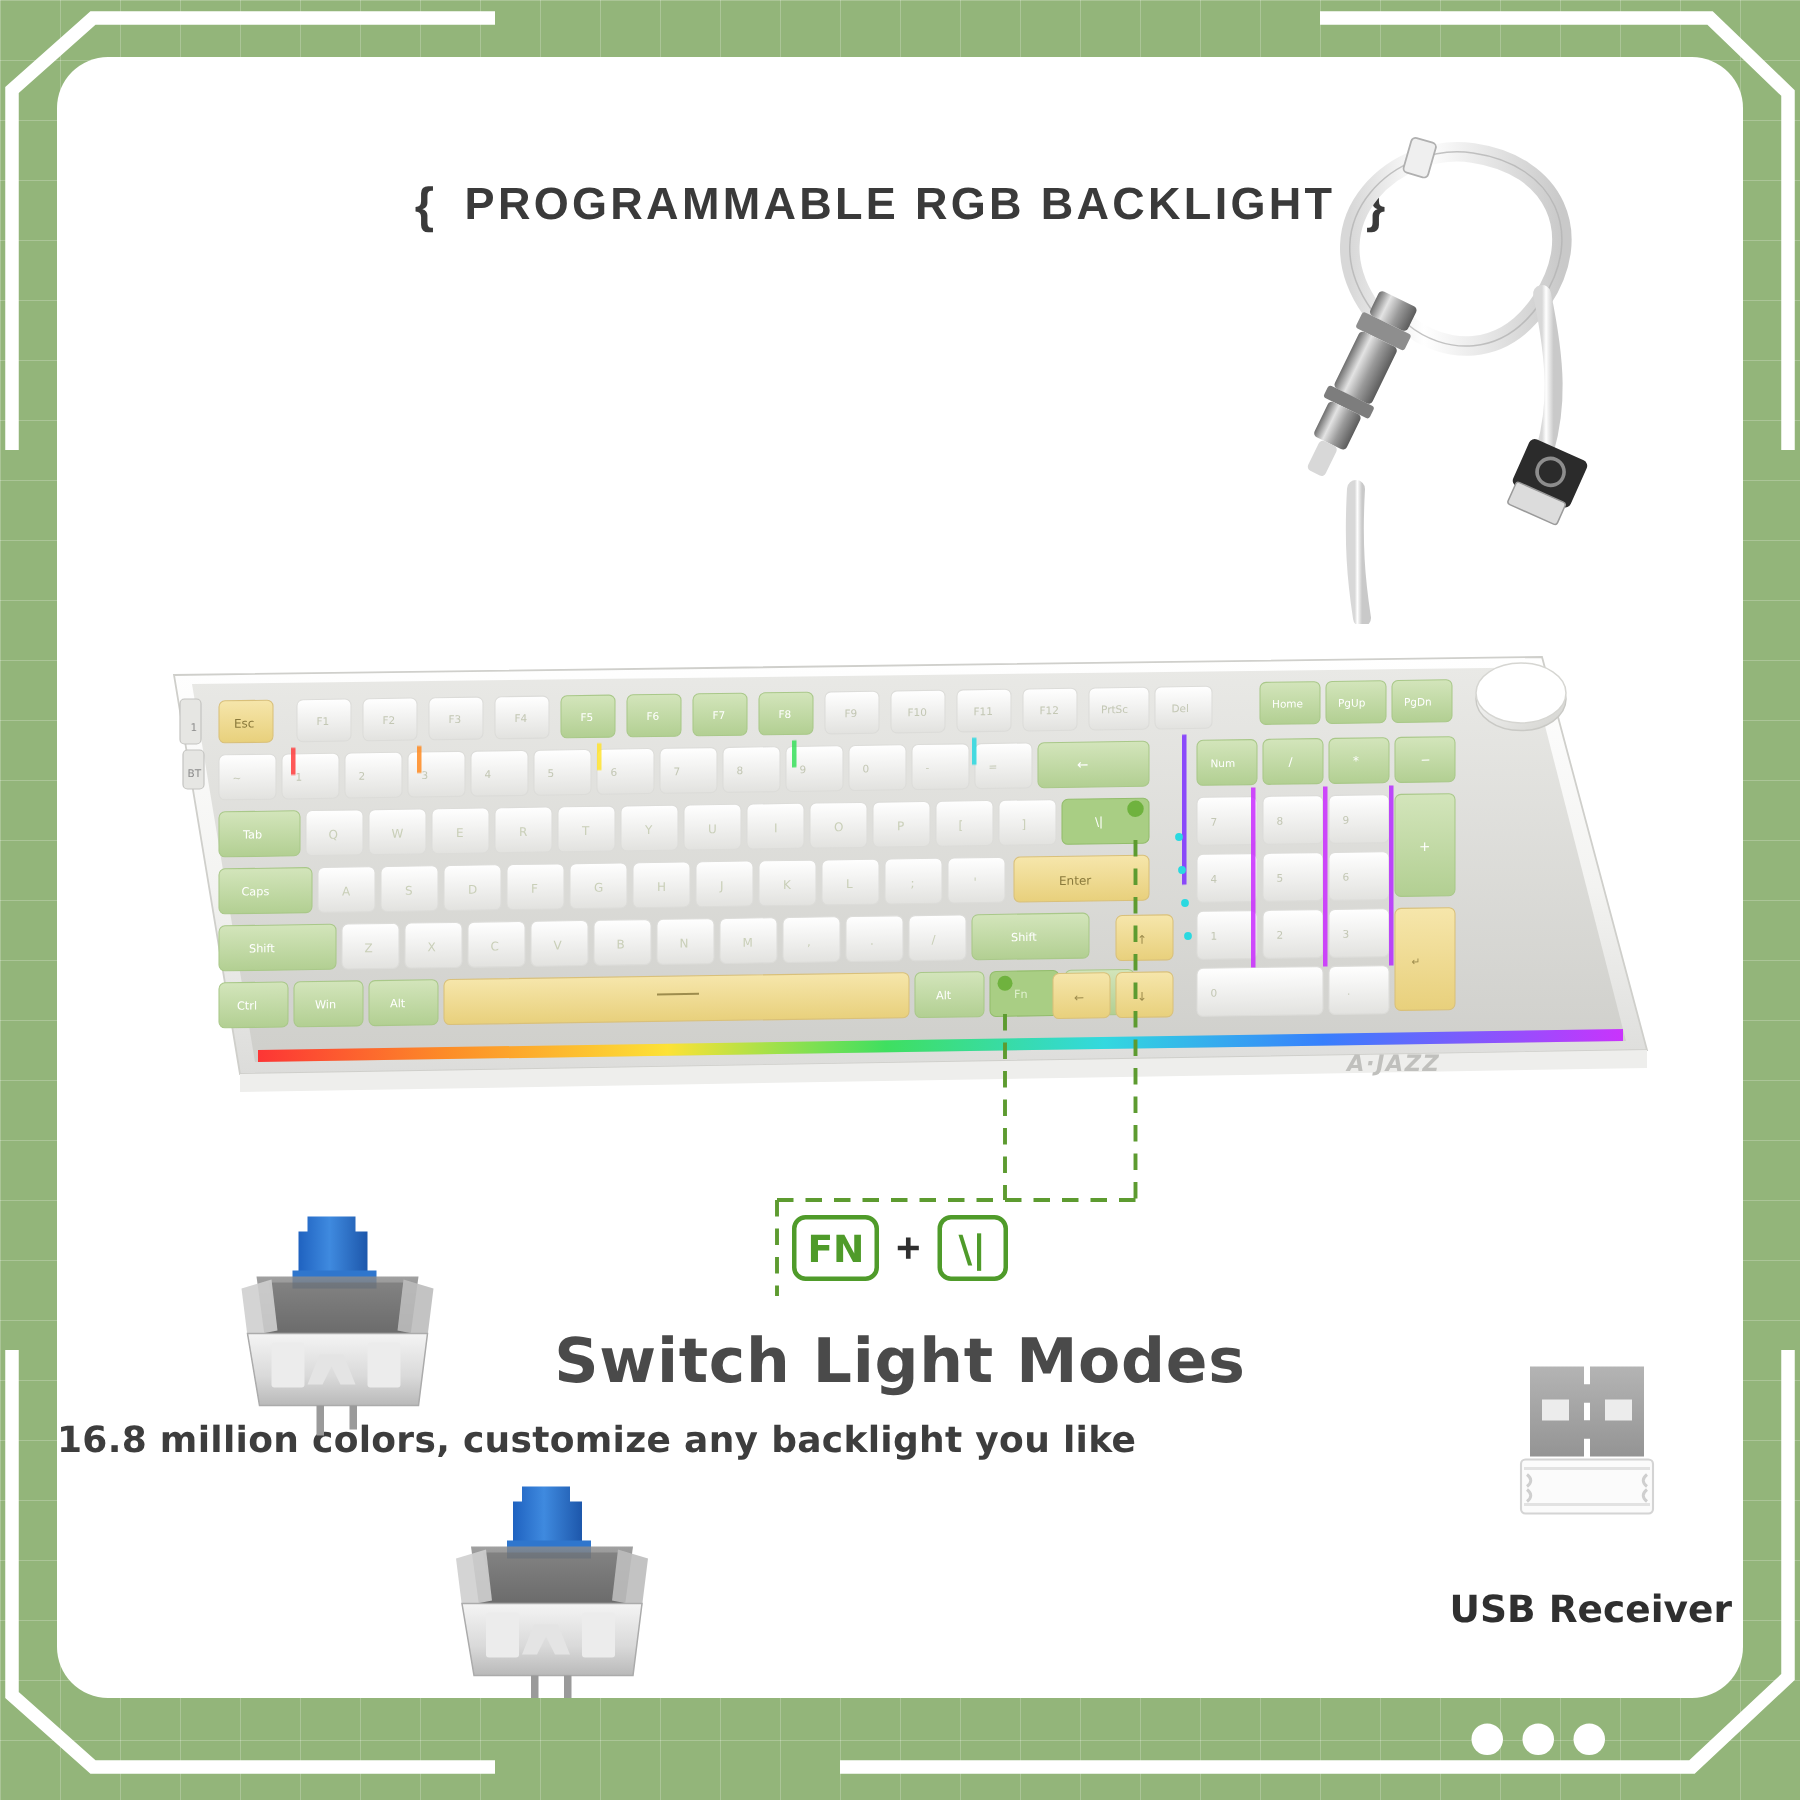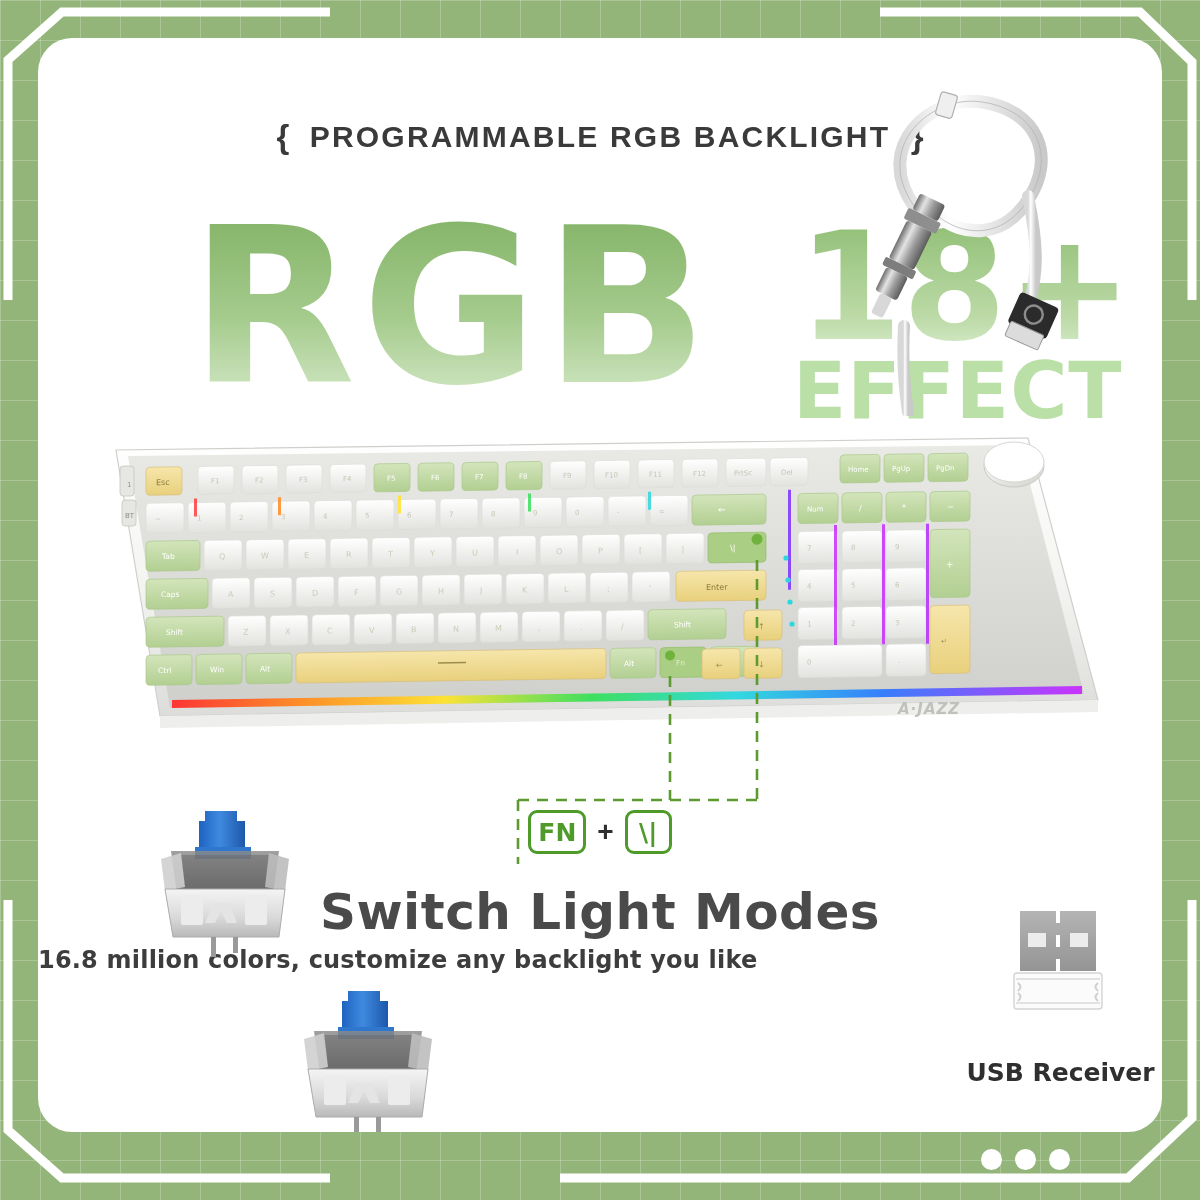--- a/index.html
+++ b/index.html
@@ -98,21 +98,21 @@
     min-width: 47px; height: 44px;
     display: flex; align-items: center; justify-content: center;
     font-family: "DejaVu Sans", sans-serif; padding: 0 7px;
   }
   #combo-plus { color: #2f2f2f; font-size: 28px; font-weight: bold; }
 
   
   #subhead {
     position: absolute; left: 0; right: 0; top: 845px;
     text-align: center;
-    font-size: 50px; font-weight: bold; color: #4a4a4a;
+    font-size: 41px; font-weight: bold; color: #4a4a4a;
     letter-spacing: .5px;
     font-family: "DejaVu Sans", sans-serif;
   }
   #subcopy {
     position: absolute; left: 0; right: 0; top: 908px;
     font-size: 24px; font-weight: bold; color: #3d3d3d;
     letter-spacing: .2px;
     font-family: "DejaVu Sans", sans-serif;
   }
 
@@ -155,25 +155,20 @@
 </div>
 
 <div id="card">
 
   <div id="headline">
     <span class="brace">{</span>
     <span class="htext">PROGRAMMABLE RGB BACKLIGHT</span>
     <span class="brace">}</span>
   </div>
 
-  <div id="wordmark">
-    <div id="rgb-big">RGB</div>
-    <div id="eighteen">18+</div>
-    <div id="effect">EFFECT</div>
-  </div>
 
   <div id="cable">
     <svg viewBox="0 0 230 340" xmlns="http://www.w3.org/2000/svg">
       <defs>
         <linearGradient id="cabGrad" x1="0" y1="0" x2="1" y2="0">
           <stop offset="0%" stop-color="#d8d8d8"></stop>
           <stop offset="35%" stop-color="#ffffff"></stop>
           <stop offset="100%" stop-color="#c9c9c9"></stop>
         </linearGradient>
         <linearGradient id="metalG" x1="0" y1="0" x2="1" y2="0">

